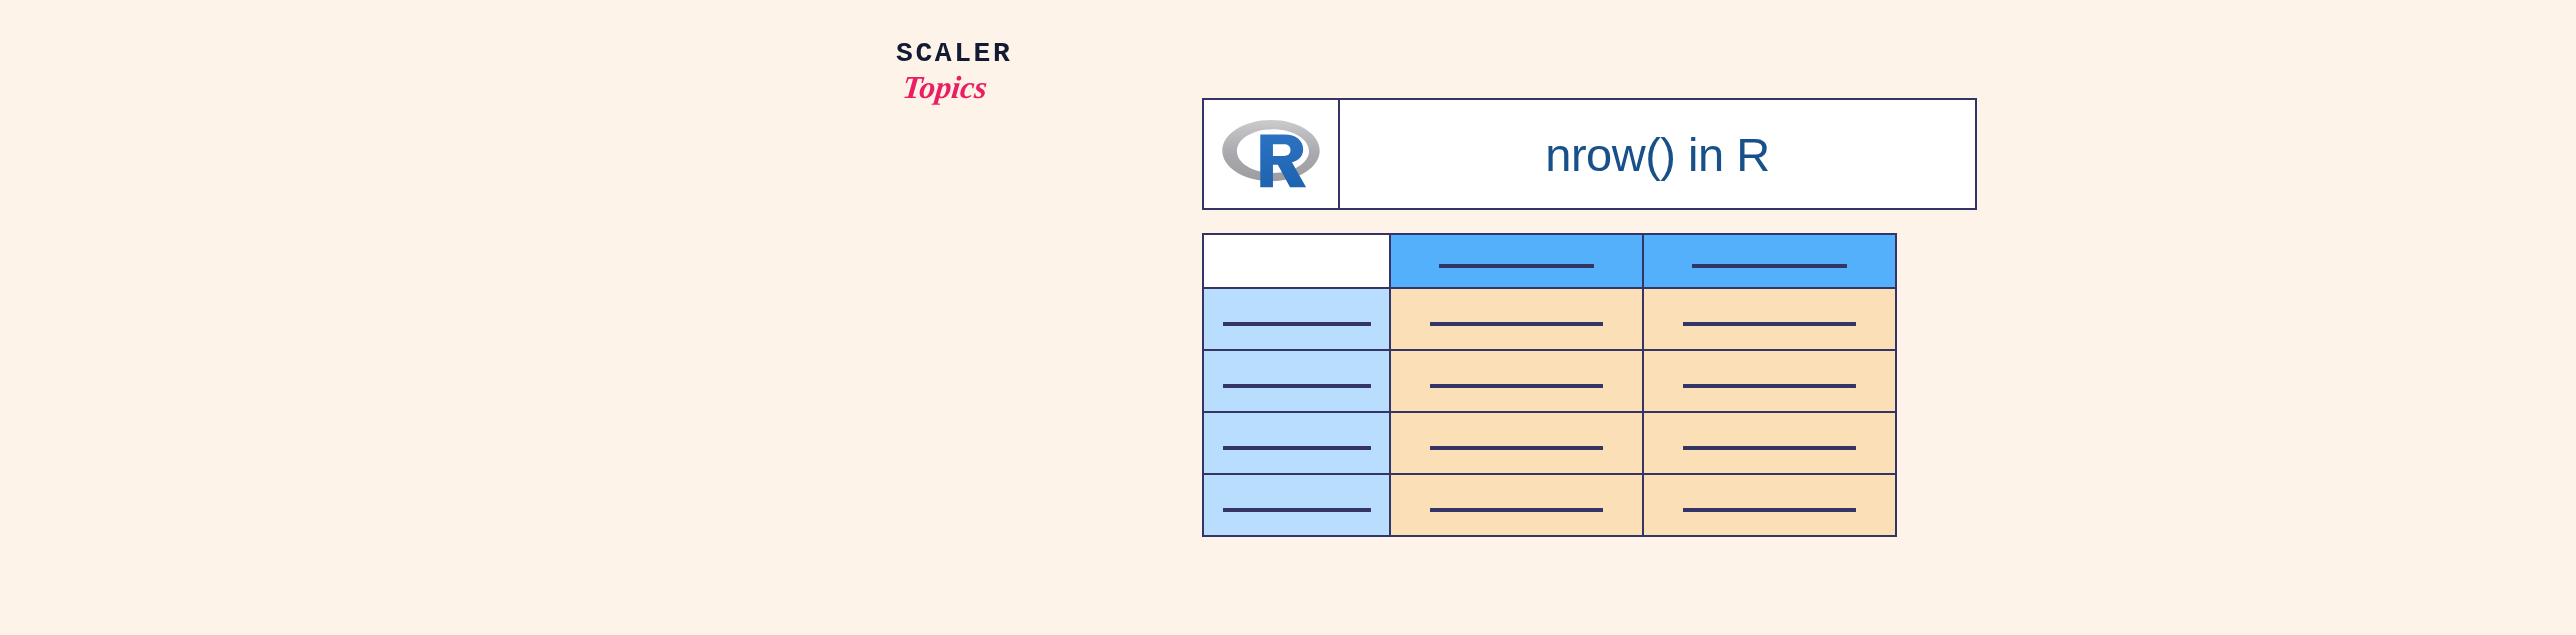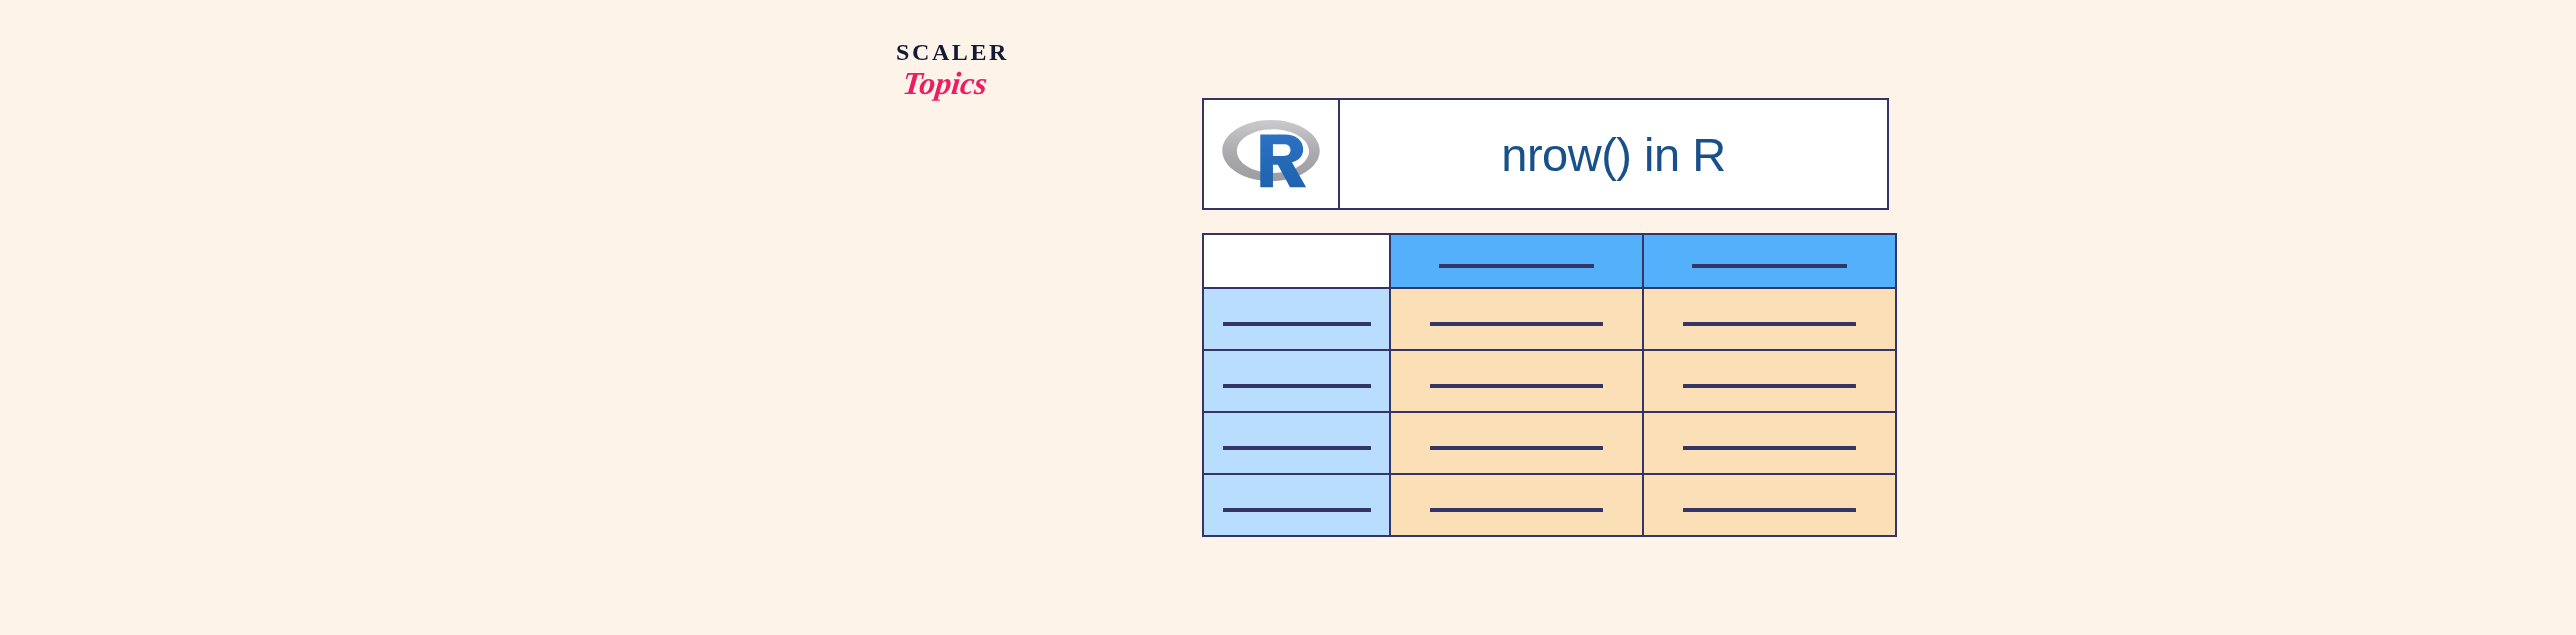--- a/index.html
+++ b/index.html
@@ -17,23 +17,23 @@
 
   
   #brand-logo {
     position: absolute;
     left: 896px;
     top: 40px;
     width: 155px;
     height: 93px;
   }
   #brand-wordmark {
-    font-family: Liberation Serif, serif;
+    font-family: Liberation Mono, monospace;
     font-weight: 700;
-    font-size: 24px;
+    font-size: 28px;
     letter-spacing: 2.6px;
     color: #131A33;
     line-height: 1;
     white-space: nowrap;
   }
   #brand-subword {
     font-family: "Liberation Serif", serif;
     font-style: italic;
     font-weight: 700;
     font-size: 32px;
@@ -43,21 +43,21 @@
     margin-left: 7.2px;
     transform: skewX(-6deg);
     white-space: nowrap;
   }
 
   
   #title-card {
     position: absolute;
     left: 1202px;
     top: 98px;
-    width: 687px;
+    width: 775px;
     height: 112px;
     box-sizing: border-box;
     border: 2.6px solid #343466;
     background: #FFFFFF;
     display: flex;
     align-items: stretch;
   }
   #title-logo-cell {
     width: 134px;
     flex: 0 0 134px;

